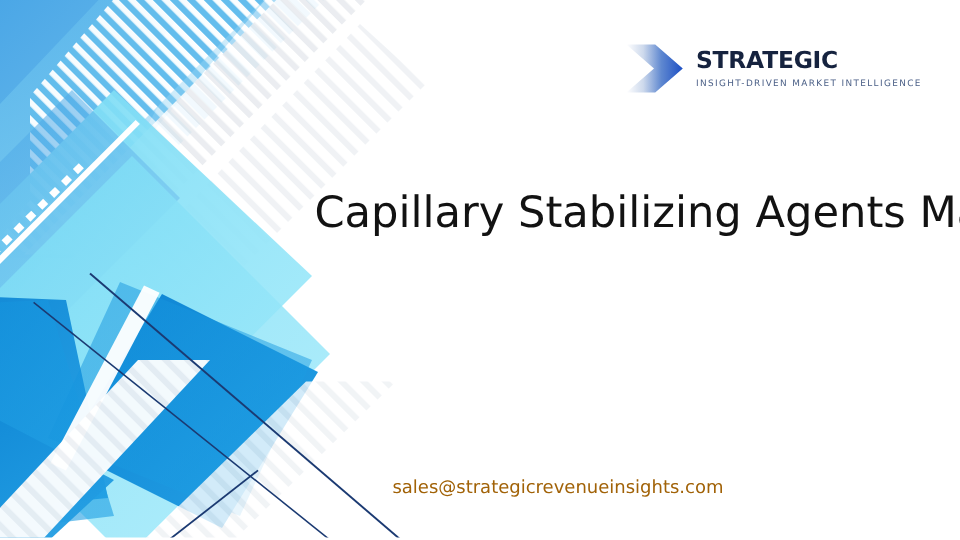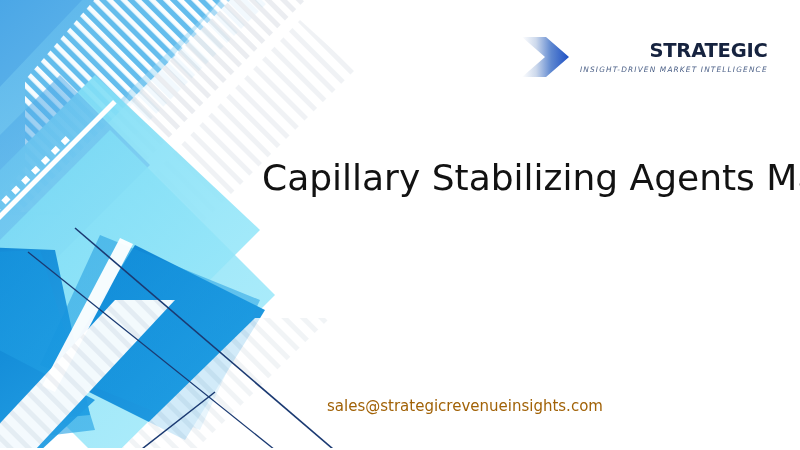--- a/index.html
+++ b/index.html
@@ -15,21 +15,20 @@
     position: relative;
   }
 
   #slide {
     position: absolute;
     left: 0; top: 0;
     width: 800px;
     height: 448px;
     overflow: hidden;
     background: #ffffff;
-    text-align: right;
   }
 
   
   #artwork {
     position: absolute;
     left: 0; top: 0;
     width: 420px;
     height: 450px;
     overflow: hidden;
     pointer-events: none;
@@ -66,21 +65,20 @@
     color: #16233f;
     white-space: nowrap;
   }
   #logo-tagline {
     font-family: "DejaVu Sans", "Liberation Sans", sans-serif;
     font-size: 7.4px;
     letter-spacing: 1.15px;
     color: #4a5f86;
     white-space: nowrap;
     margin-top: 4px;
-    font-style: italic;
   }
 
   
   #title {
     position: absolute;
     left: 262px;
     top: 156px;
     width: 620px;
     font-size: 36px;
     line-height: 44px;

